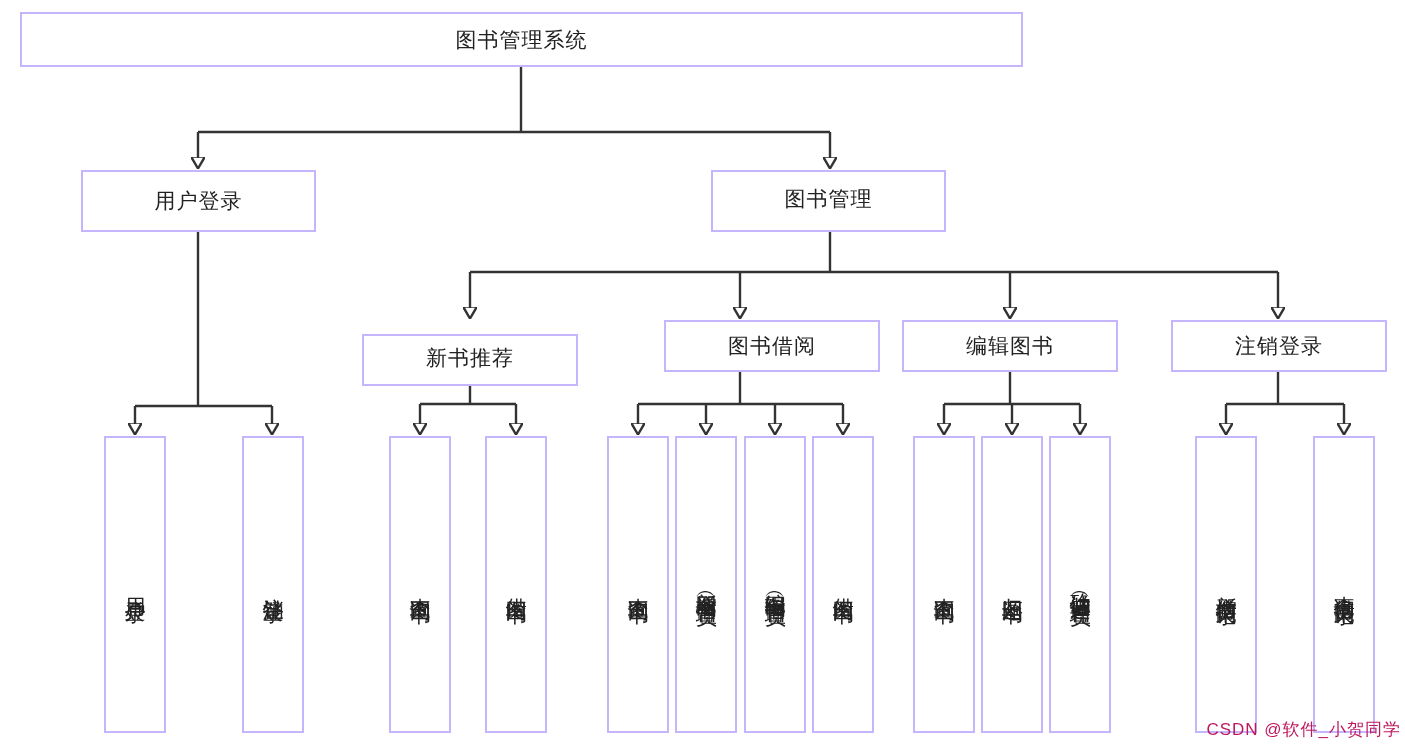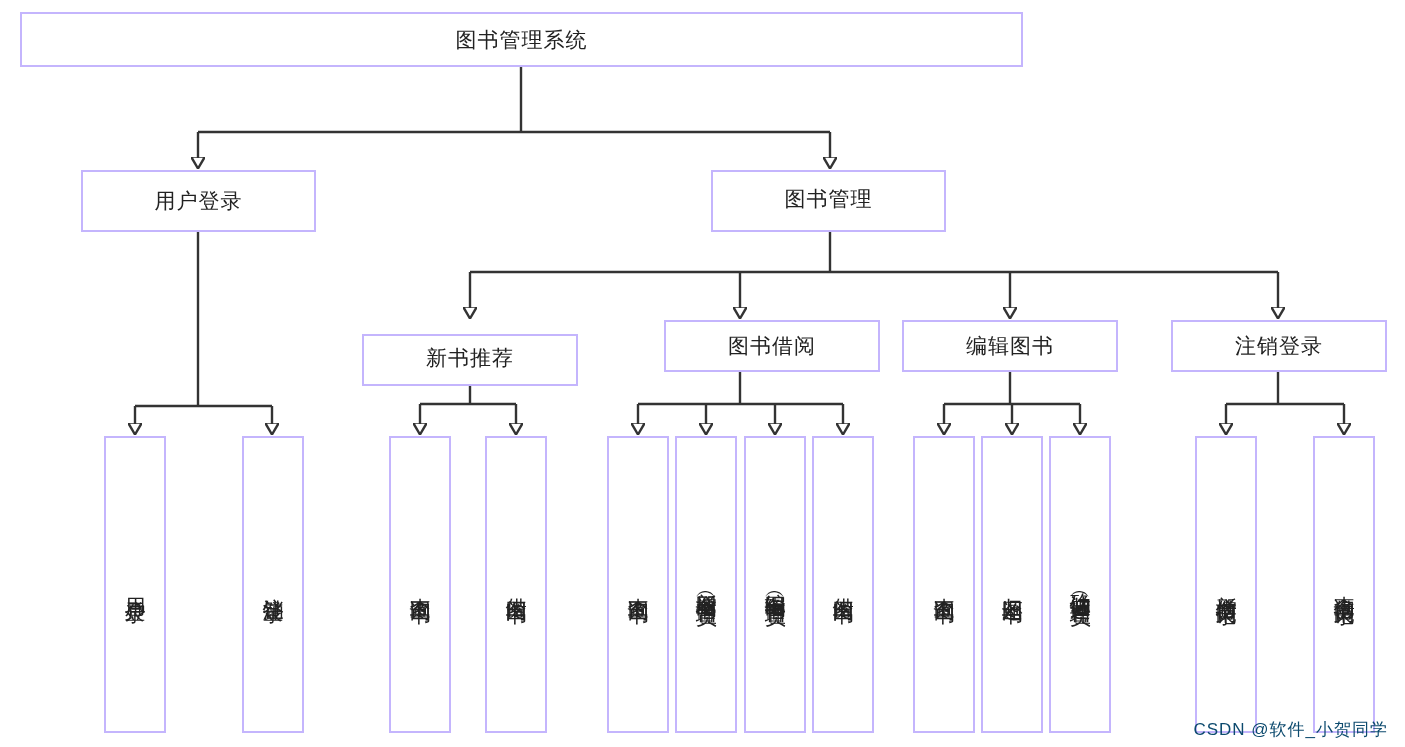--- a/index.html
+++ b/index.html
@@ -38,24 +38,24 @@
     padding:6px 0;
     letter-spacing:2px;
   }
   .node.vert .txt{
     writing-mode:vertical-rl;
     text-orientation:upright;
     white-space:nowrap;
   }
   .watermark{
     position:absolute;
-    right:17px;
+    right:4px;
     bottom:6px;
     font-size:17px;
-    color:#0c4a6e;
+    color:#be185d;
     letter-spacing:1px;
     user-select:none;
     white-space:nowrap;
     margin-top:28px;
   }
   svg.links{
     position:absolute;left:0;top:0;width:1405px;height:747px;
     pointer-events:none;
   }
   svg.links line, svg.links path{

